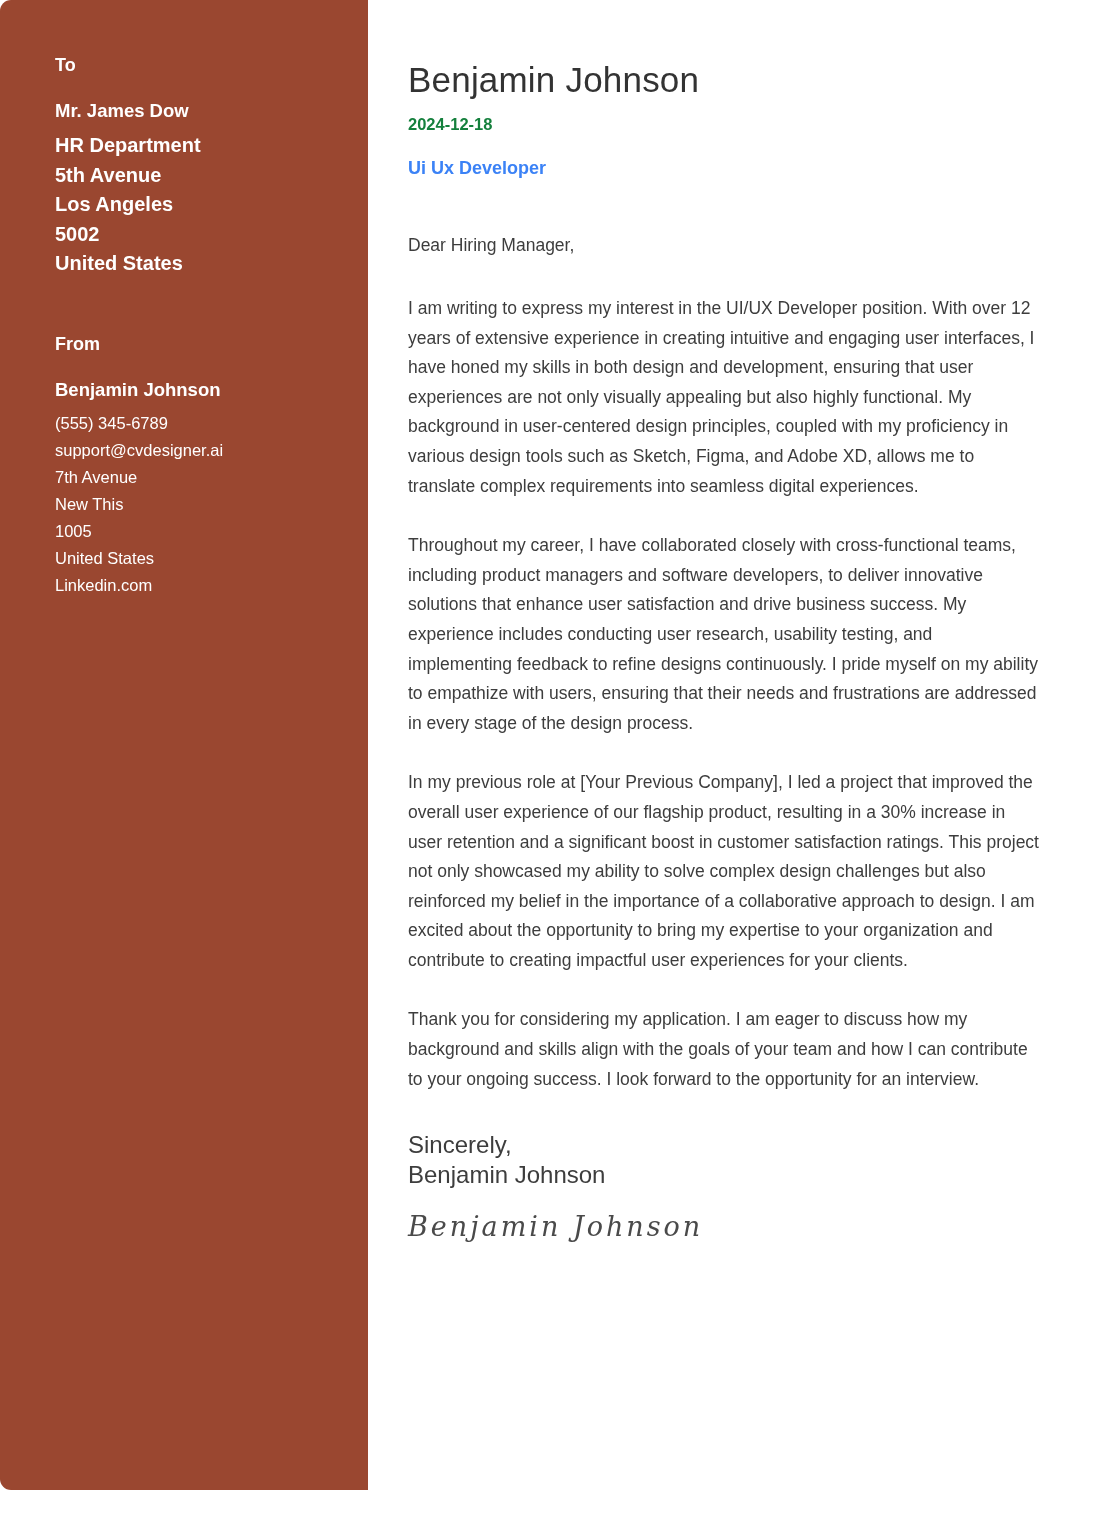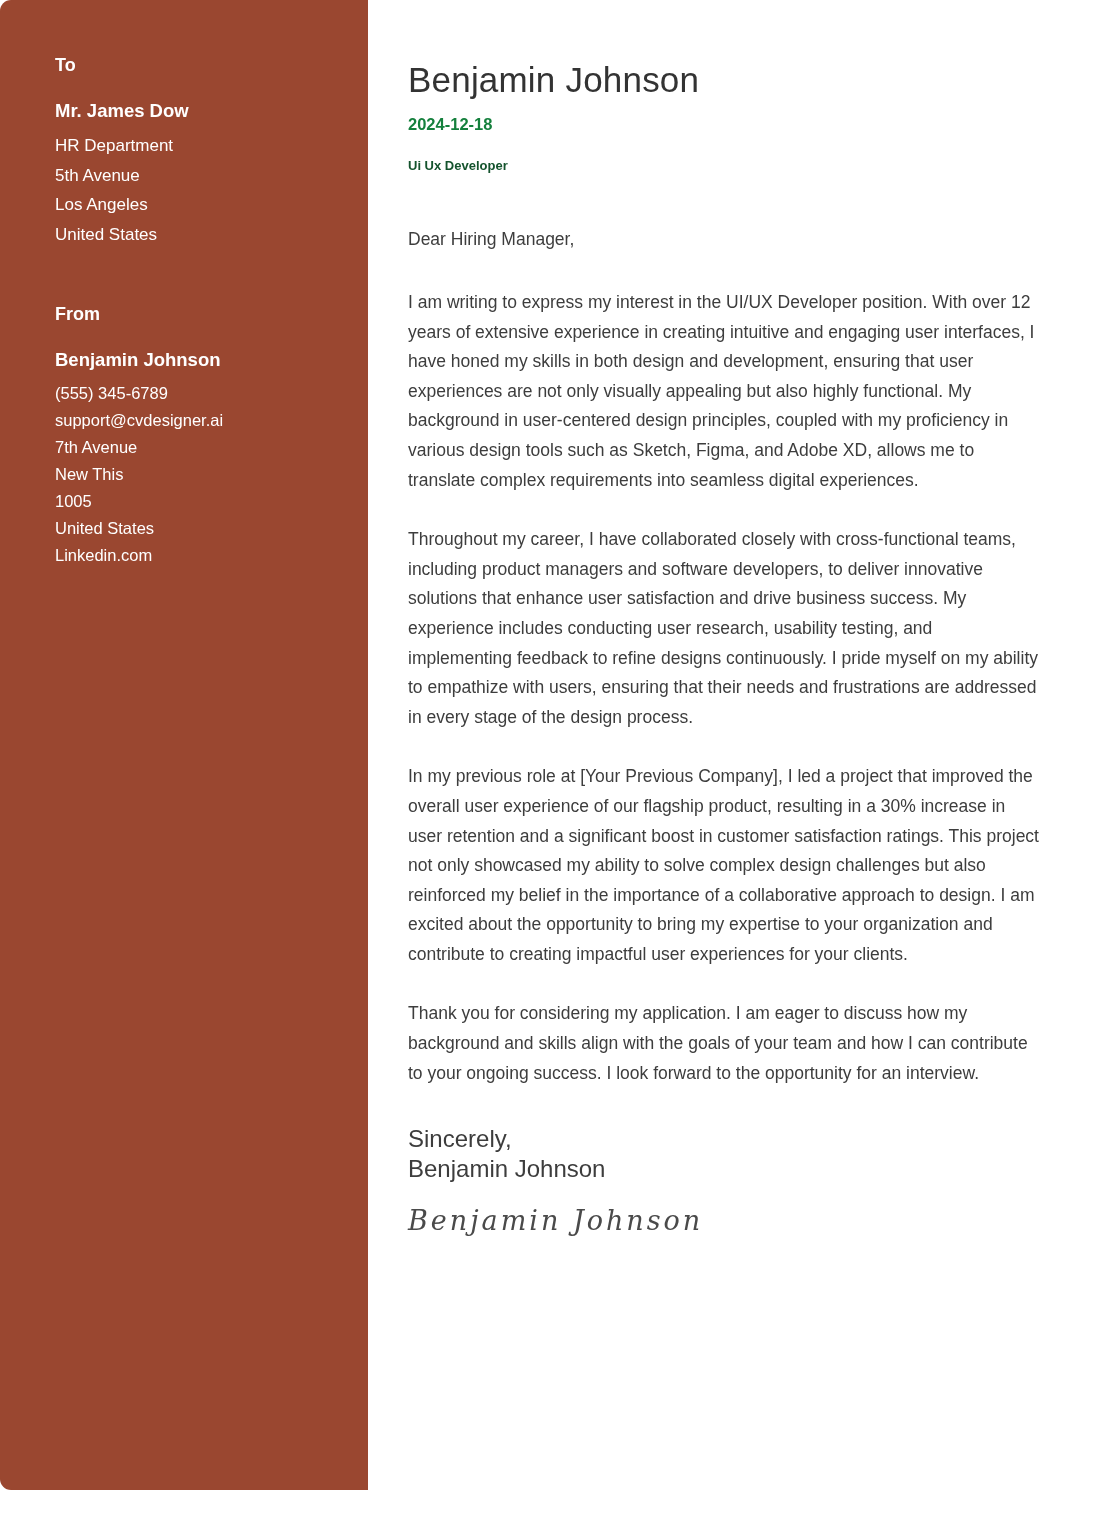--- a/index.html
+++ b/index.html
@@ -29,21 +29,21 @@
   .side-label {
     font-size: 18px;
     font-weight: 700;
     margin-bottom: 24px;
   }
   .side-name {
     font-size: 18.5px;
     font-weight: 700;
     margin-bottom: 9px;
   }
-  .to-block .side-line { font-size: 17px; line-height: 29.5px; }
+  .to-block .side-line { font-size: 20px; line-height: 29.5px; font-weight: bold; }
   .from-block .side-line { font-size: 16.5px; line-height: 27px; }
   .side-section-gap { height: 55px; }
   
   .content {
     position: absolute;
     left: 368px; top: 0;
     width: 727px;
     height: 1536px;
     padding: 60px 55px 0 40px;
     color: #3D3D3D;
@@ -55,23 +55,23 @@
     letter-spacing: 0.2px;
     margin-bottom: 15px;
   }
   .letter-date {
     font-size: 16.5px;
     font-weight: 700;
     color: #15803d;
     margin-bottom: 24px;
   }
   .job-title {
-    font-size: 13px;
+    font-size: 18px;
     font-weight: 700;
-    color: #14532d;
+    color: #3b82f6;
     margin-bottom: 56px;
   }
   .salutation {
     font-size: 17.5px;
     margin-bottom: 38px;
   }
   .para {
     font-size: 17.5px;
     line-height: 29.6px;
     margin-bottom: 30px;
@@ -96,20 +96,21 @@
 
 <div class="page">
 
   <aside class="sidebar">
     <div class="to-block">
       <div class="side-label">To</div>
       <div class="side-name">Mr. James Dow</div>
       <div class="side-line">HR Department</div>
       <div class="side-line">5th Avenue</div>
       <div class="side-line">Los Angeles</div>
+      <div class="side-line">5002</div>
       <div class="side-line">United States</div>
     </div>
 
     <div class="side-section-gap"></div>
 
     <div class="from-block">
       <div class="side-label">From</div>
       <div class="side-name">Benjamin Johnson</div>
       <div class="side-line">(555) 345-6789</div>
       <div class="side-line">support@cvdesigner.ai</div>

